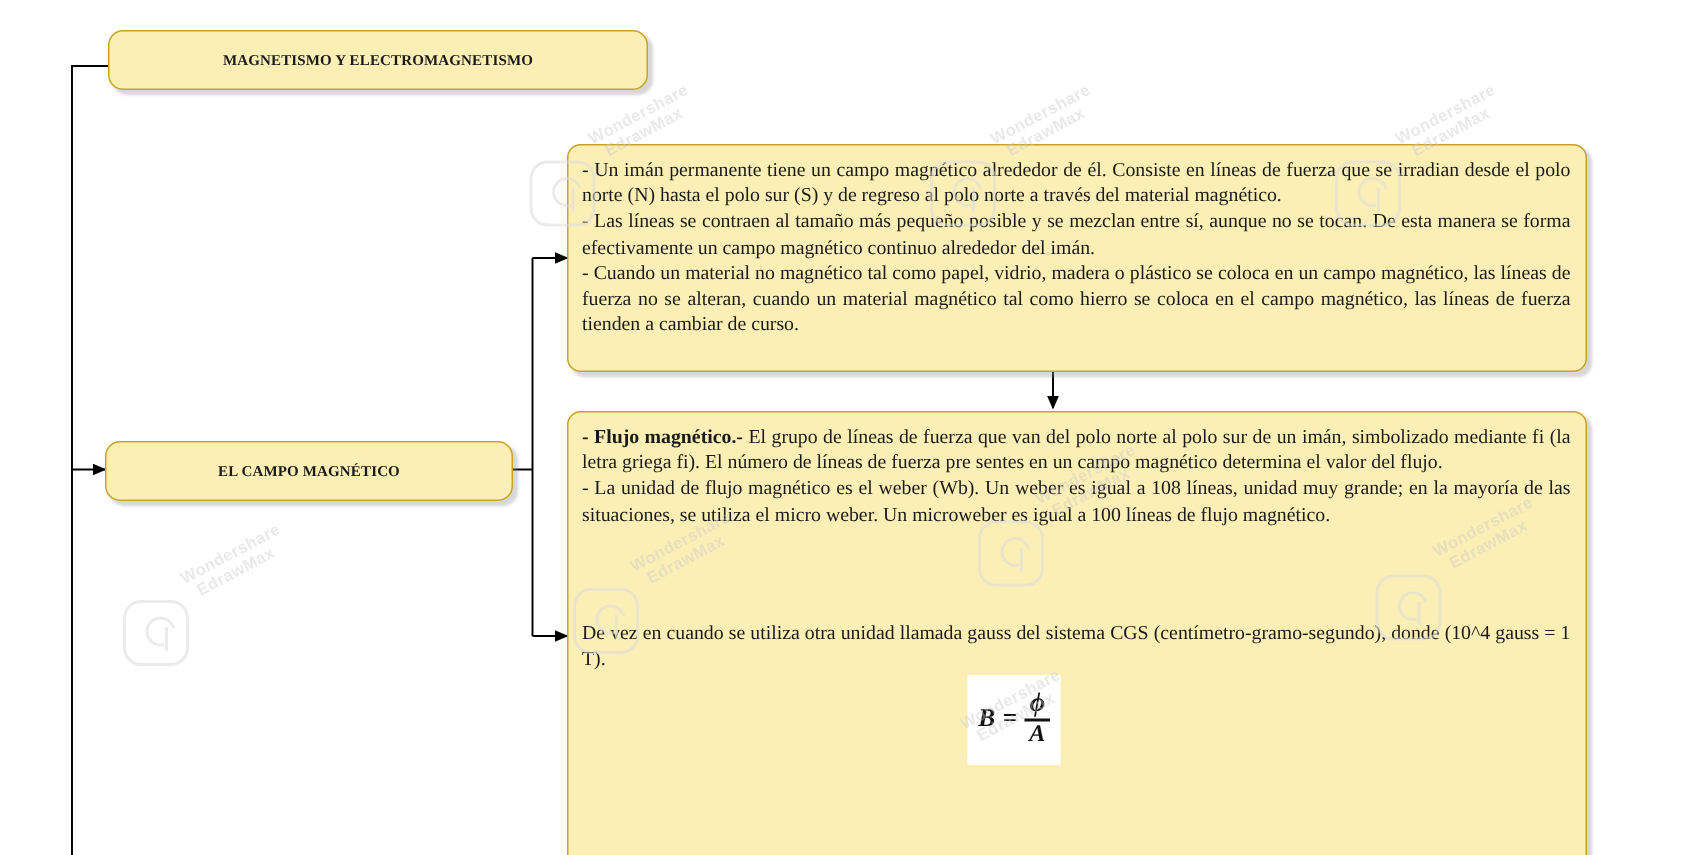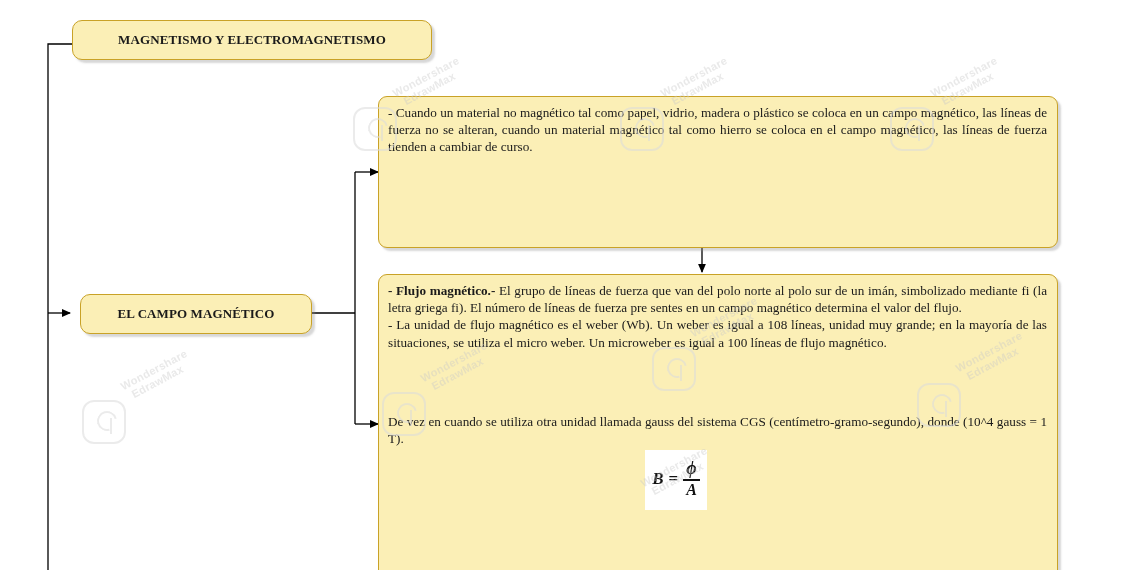--- a/index.html
+++ b/index.html
@@ -94,21 +94,21 @@
     border: 1px solid #c9a227;
     border-radius: 10px;
     box-shadow: 3px 3px 2px rgba(140,140,140,0.35);
     z-index: 20;
   }
   .node.title-node {
     display: flex;
     align-items: center;
     justify-content: center;
     font-weight: 700;
-    font-size: 13px;
+    font-size: 10px;
     letter-spacing: 0.1px;
     text-align: left;
   }
   .node.text-node {
     padding: 7px 10px 7px 9px;
     font-size: 13.2px;
     line-height: 17.2px;
     text-align: justify;
     text-justify: inter-word;
     border-radius: 9px;
@@ -186,25 +186,27 @@
 
     <g>
       <path d="M702,248 L702,272" fill="none" stroke="#000" stroke-width="1.3" marker-end="url(#arrow)"></path>
     </g>
   </svg>
 
   <div class="node title-node" style="left:72px; top:20px; width:360px; height:40px;">
     <span>MAGNETISMO Y ELECTROMAGNETISMO</span>
   </div>
 
-  <div class="node title-node" style="left:80px; top:294px; width:232px; height:40px;">
+  <div class="node title-node" style="left:70px; top:294px; width:272px; height:40px;">
     <span>EL CAMPO MAGNÉTICO</span>
   </div>
 
   <div class="node text-node" style="left:378px; top:96px; width:680px; height:152px;">
+    <p>- Un imán permanente tiene un campo magnético alrededor de él. Consiste en líneas de fuerza que se irradian desde el polo norte (N) hasta el polo sur (S) y de regreso al polo norte a través del material magnético.</p>
+    <p>- Las líneas se contraen al tamaño más pequeño posible y se mezclan entre sí, aunque no se tocan. De esta manera se forma efectivamente un campo magnético continuo alrededor del imán.</p>
     <p>- Cuando un material no magnético tal como papel, vidrio, madera o plástico se coloca en un campo magnético, las líneas de fuerza no se alteran, cuando un material magnético tal como hierro se coloca en el campo magnético, las líneas de fuerza tienden a cambiar de curso.</p>
   </div>
 
   <div class="node text-node" style="left:378px; top:274px; width:680px; height:320px;">
     <p><b>- Flujo magnético.-</b><span> El grupo de líneas de fuerza que van del polo norte al polo sur de un imán, simbolizado mediante fi (la letra griega fi). El número de líneas de fuerza pre sentes en un campo magnético determina el valor del flujo.</span></p>
     <p>- La unidad de flujo magnético es el weber (Wb). Un weber es igual a 108 líneas, unidad muy grande; en la mayoría de las situaciones, se utiliza el micro weber. Un microweber es igual a 100 líneas de flujo magnético.</p>
     <div style="height:62px;"></div>
     <p>De vez en cuando se utiliza otra unidad llamada gauss del sistema CGS (centímetro-gramo-segundo), donde (10^4 gauss = 1 T).</p>
   </div>
 

